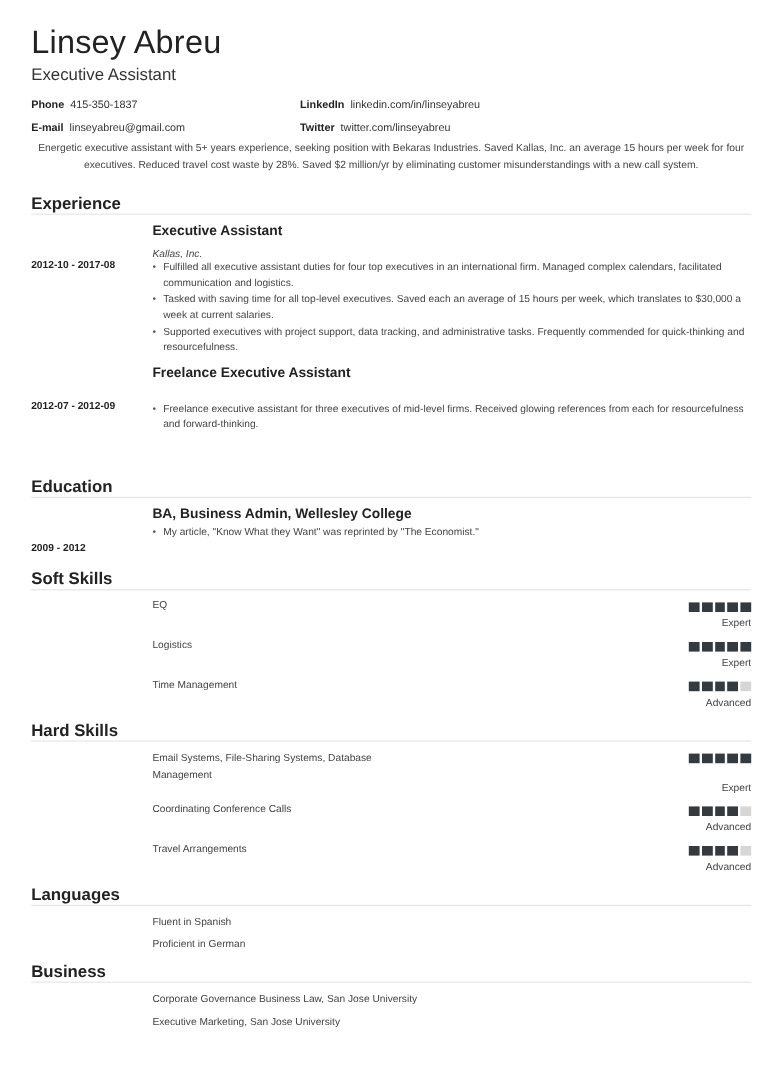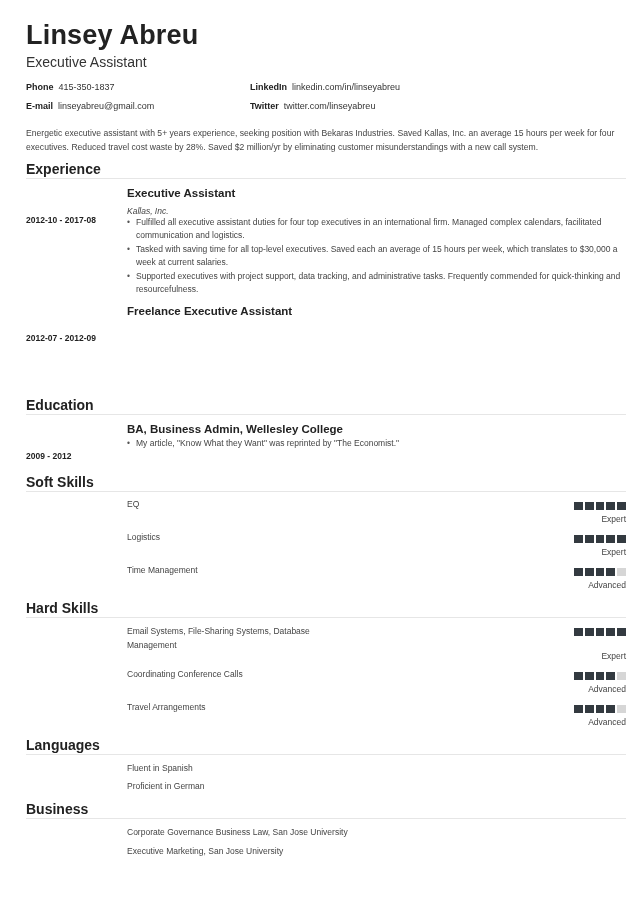--- a/index.html
+++ b/index.html
@@ -1,30 +1,30 @@
 <!DOCTYPE html>
 <html><head>
 <meta charset="utf-8">
 <style>
   * { box-sizing: border-box; margin: 0; padding: 0; }
   html, body { width: 640px; height: 905px; background: #ffffff; overflow: hidden; }
   body { font-family: "Liberation Sans", sans-serif; color: #2b2b2b; position: relative; }
   .page { position: absolute; left: 26px; top: 0; width: 600px; }
 
-  .name { position: absolute; top: 20px; left: 0; font-size: 27px; font-weight: bold; color: #222; letter-spacing: 0.2px; }
+  .name { position: absolute; top: 20px; left: 0; font-size: 27px; font-weight: normal; color: #222; letter-spacing: 0.2px; }
   .headline { position: absolute; top: 54px; left: 0; font-size: 14px; color: #333; }
 
   .contact { position: absolute; left: 0; font-size: 9px; color: #333; }
   .contact .lbl { font-weight: bold; color: #222; margin-right: 5px; }
   .c-phone { top: 82px; }
   .c-email { top: 101px; }
   .c-linkedin { top: 82px; left: 224px; }
   .c-twitter { top: 101px; left: 224px; }
 
-  .summary { position: absolute; top: 127px; left: 0; width: 600px; font-size: 8.6px; line-height: 13.5px; color: #444; }
+  .summary { position: absolute; top: 117px; left: 0; width: 600px; font-size: 8.6px; line-height: 13.5px; color: #444; text-align: center; }
 
   .section-title { position: absolute; left: 0; font-size: 14px; font-weight: bold; color: #222; }
   .section-rule { position: absolute; left: 0; width: 600px; height: 1px; background: #e6e6e6; }
 
   .date { position: absolute; left: 0; font-size: 8.5px; font-weight: bold; color: #222; margin-top: 25px; }
   .entry-title { position: absolute; left: 101px; font-size: 11.5px; font-weight: bold; color: #222; }
   .company { position: absolute; left: 101px; font-size: 8.5px; font-style: italic; color: #444; }
   .bullets { position: absolute; left: 101px; width: 495px; list-style: none; font-size: 8.5px; line-height: 13.4px; color: #444; }
   .bullets li { position: relative; padding-left: 9px; }
   .bullets li::before { content: "\2022"; position: absolute; left: 0; top: 0; color: #555; }
@@ -68,20 +68,21 @@
   <div class="company" style="top:206px">Kallas, Inc.</div>
   <ul class="bullets" style="top:216px">
     <li>Fulfilled all executive assistant duties for four top executives in an international firm. Managed complex calendars, facilitated communication and logistics.</li>
     <li>Tasked with saving time for all top-level executives. Saved each an average of 15 hours per week, which translates to $30,000 a week at current salaries.</li>
     <li>Supported executives with project support, data tracking, and administrative tasks. Frequently commended for quick-thinking and resourcefulness.</li>
   </ul>
 
   <div class="date" style="top:308px">2012-07 - 2012-09</div>
   <div class="entry-title" style="top:305px">Freelance Executive Assistant</div>
   <ul class="bullets" style="top:334px">
+    <li>Freelance executive assistant for three executives of mid-level firms. Received glowing references from each for resourcefulness and forward-thinking.</li>
   </ul>
 
   <div class="section-title" style="top:397px">Education</div>
   <div class="section-rule" style="top:414px"></div>
   <div class="date" style="top:426px">2009 - 2012</div>
   <div class="entry-title" style="top:423px">BA, Business Admin, Wellesley College</div>
   <ul class="bullets" style="top:437px">
     <li>My article, "Know What they Want" was reprinted by "The Economist."</li>
   </ul>
 

